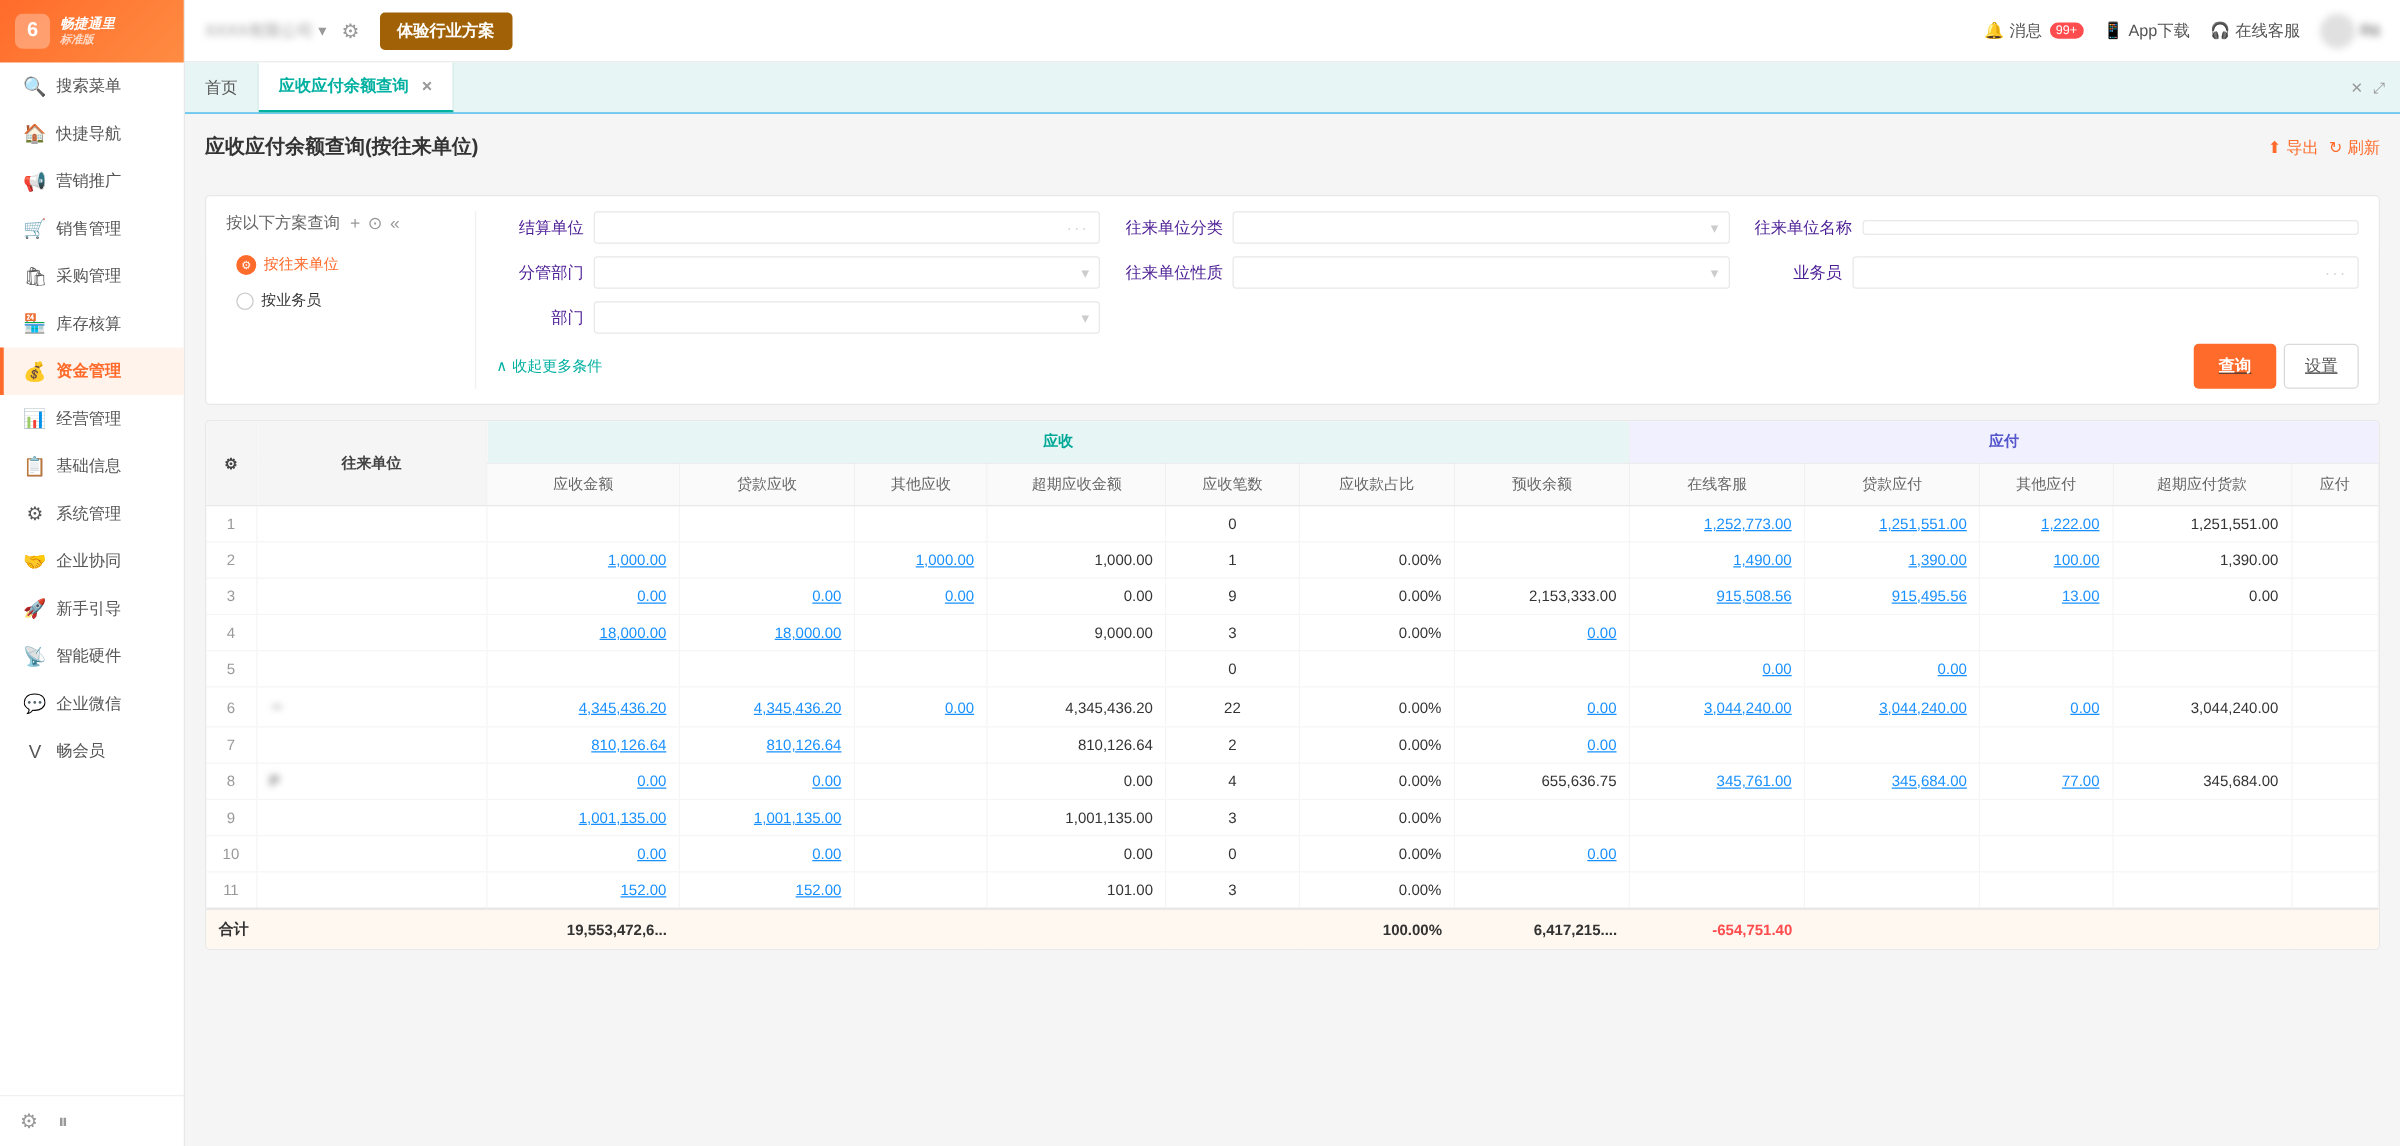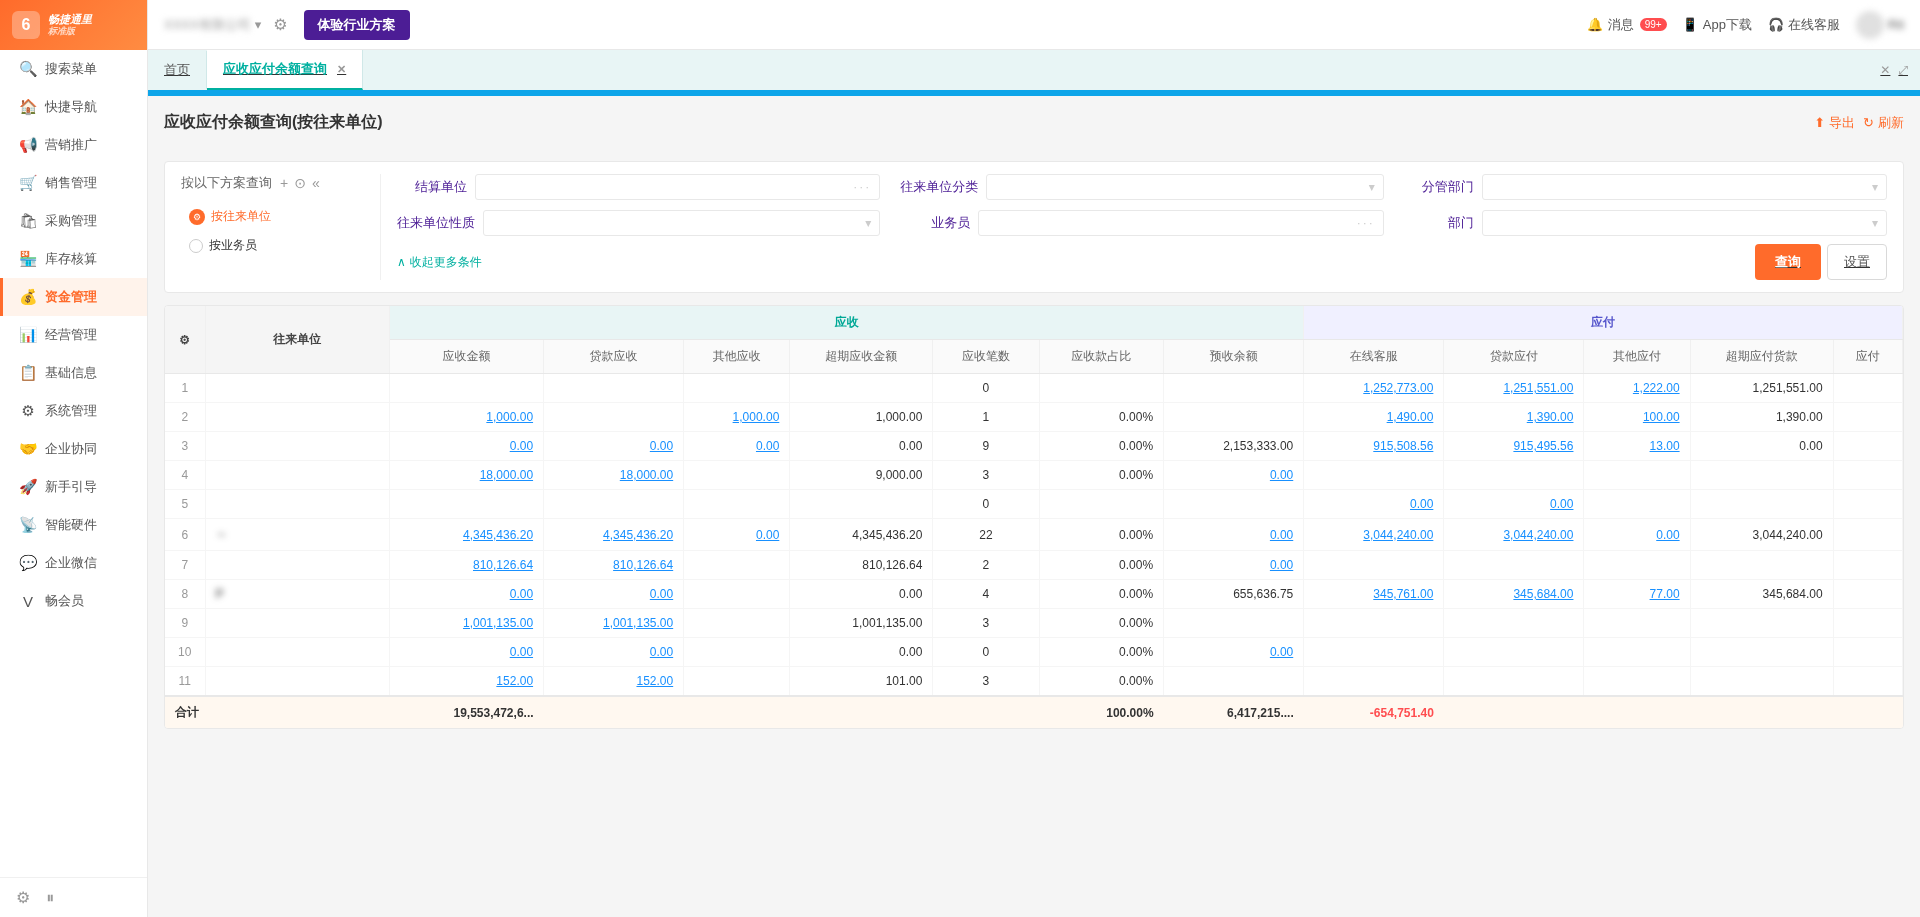--- a/index.html
+++ b/index.html
@@ -17,28 +17,28 @@
     .sidebar-bottom { margin-top: auto; border-top: 1px solid #f0f0f0; display: flex; padding: 10px 16px; gap: 16px; align-items: center; color: #999; }
 
     
     .main { flex: 1; display: flex; flex-direction: column; overflow: hidden; }
 
     
     .topbar { height: 50px; background: #fff; display: flex; align-items: center; padding: 0 16px; border-bottom: 1px solid #e8e8e8; gap: 12px; }
     .topbar-breadcrumb { color: #999; font-size: 13px; display: flex; align-items: center; gap: 4px; }
     .topbar-breadcrumb .bc-item { color: #999; }
     .topbar-settings { color: #999; cursor: pointer; font-size: 16px; }
-    .topbar-solution-btn { background: #4c1d95; color: #fff; border: none; border-radius: 4px; padding: 6px 14px; cursor: pointer; font-size: 13px; font-weight: bold; margin-left: 4px; }
+    .topbar-solution-btn { background: #a16207; color: #fff; border: none; border-radius: 4px; padding: 6px 14px; cursor: pointer; font-size: 13px; font-weight: bold; margin-left: 4px; }
     .topbar-right { margin-left: auto; display: flex; align-items: center; gap: 16px; color: #555; font-size: 13px; }
     .topbar-right .tr-item { display: flex; align-items: center; gap: 4px; cursor: pointer; }
     .badge { background: #ff4d4f; color: #fff; border-radius: 10px; padding: 1px 5px; font-size: 10px; margin-left: 2px; }
     .user-avatar { width: 28px; height: 28px; background: #e0e0e0; border-radius: 50%; }
 
     
-    .tabbar { display: flex; align-items: center; background: #e8f5f5; border-bottom: 6px solid #0ea5e9; padding: 0; text-decoration: underline; }
+    .tabbar { display: flex; align-items: center; background: #e8f5f5; border-bottom: 1px solid #0ea5e9; padding: 0; }
     .tab { padding: 10px 16px; cursor: pointer; color: #555; font-size: 13px; border-right: 1px solid #d0e8e8; display: flex; align-items: center; gap: 6px; }
     .tab.active { background: #fff; color: #00b0a0; border-bottom: 2px solid #00b0a0; font-weight: bold; }
     .tab .tab-close { color: #999; font-size: 11px; margin-left: 4px; cursor: pointer; }
     .tabbar-controls { margin-left: auto; display: flex; align-items: center; padding-right: 12px; gap: 8px; color: #999; }
 
     
     .page-content { flex: 1; overflow-y: auto; background: #f5f5f5; }
     .page-inner { padding: 16px; }
 
     
@@ -272,20 +272,26 @@
                   <span class="fi-dots">···</span>
                 </div>
               </div>
               <div class="filter-field">
                 <span class="field-label">往来单位分类</span>
                 <div class="field-input">
                   <span></span>
                   <span class="fi-arrow">▾</span>
                 </div>
               </div>
+              <div class="filter-field">
+                <span class="field-label">往来单位名称</span>
+                <div class="field-input">
+                  <span></span>
+                </div>
+              </div>
 
               <div class="filter-field">
                 <span class="field-label">分管部门</span>
                 <div class="field-input">
                   <span></span>
                   <span class="fi-arrow">▾</span>
                 </div>
               </div>
               <div class="filter-field">
                 <span class="field-label">往来单位性质</span>

